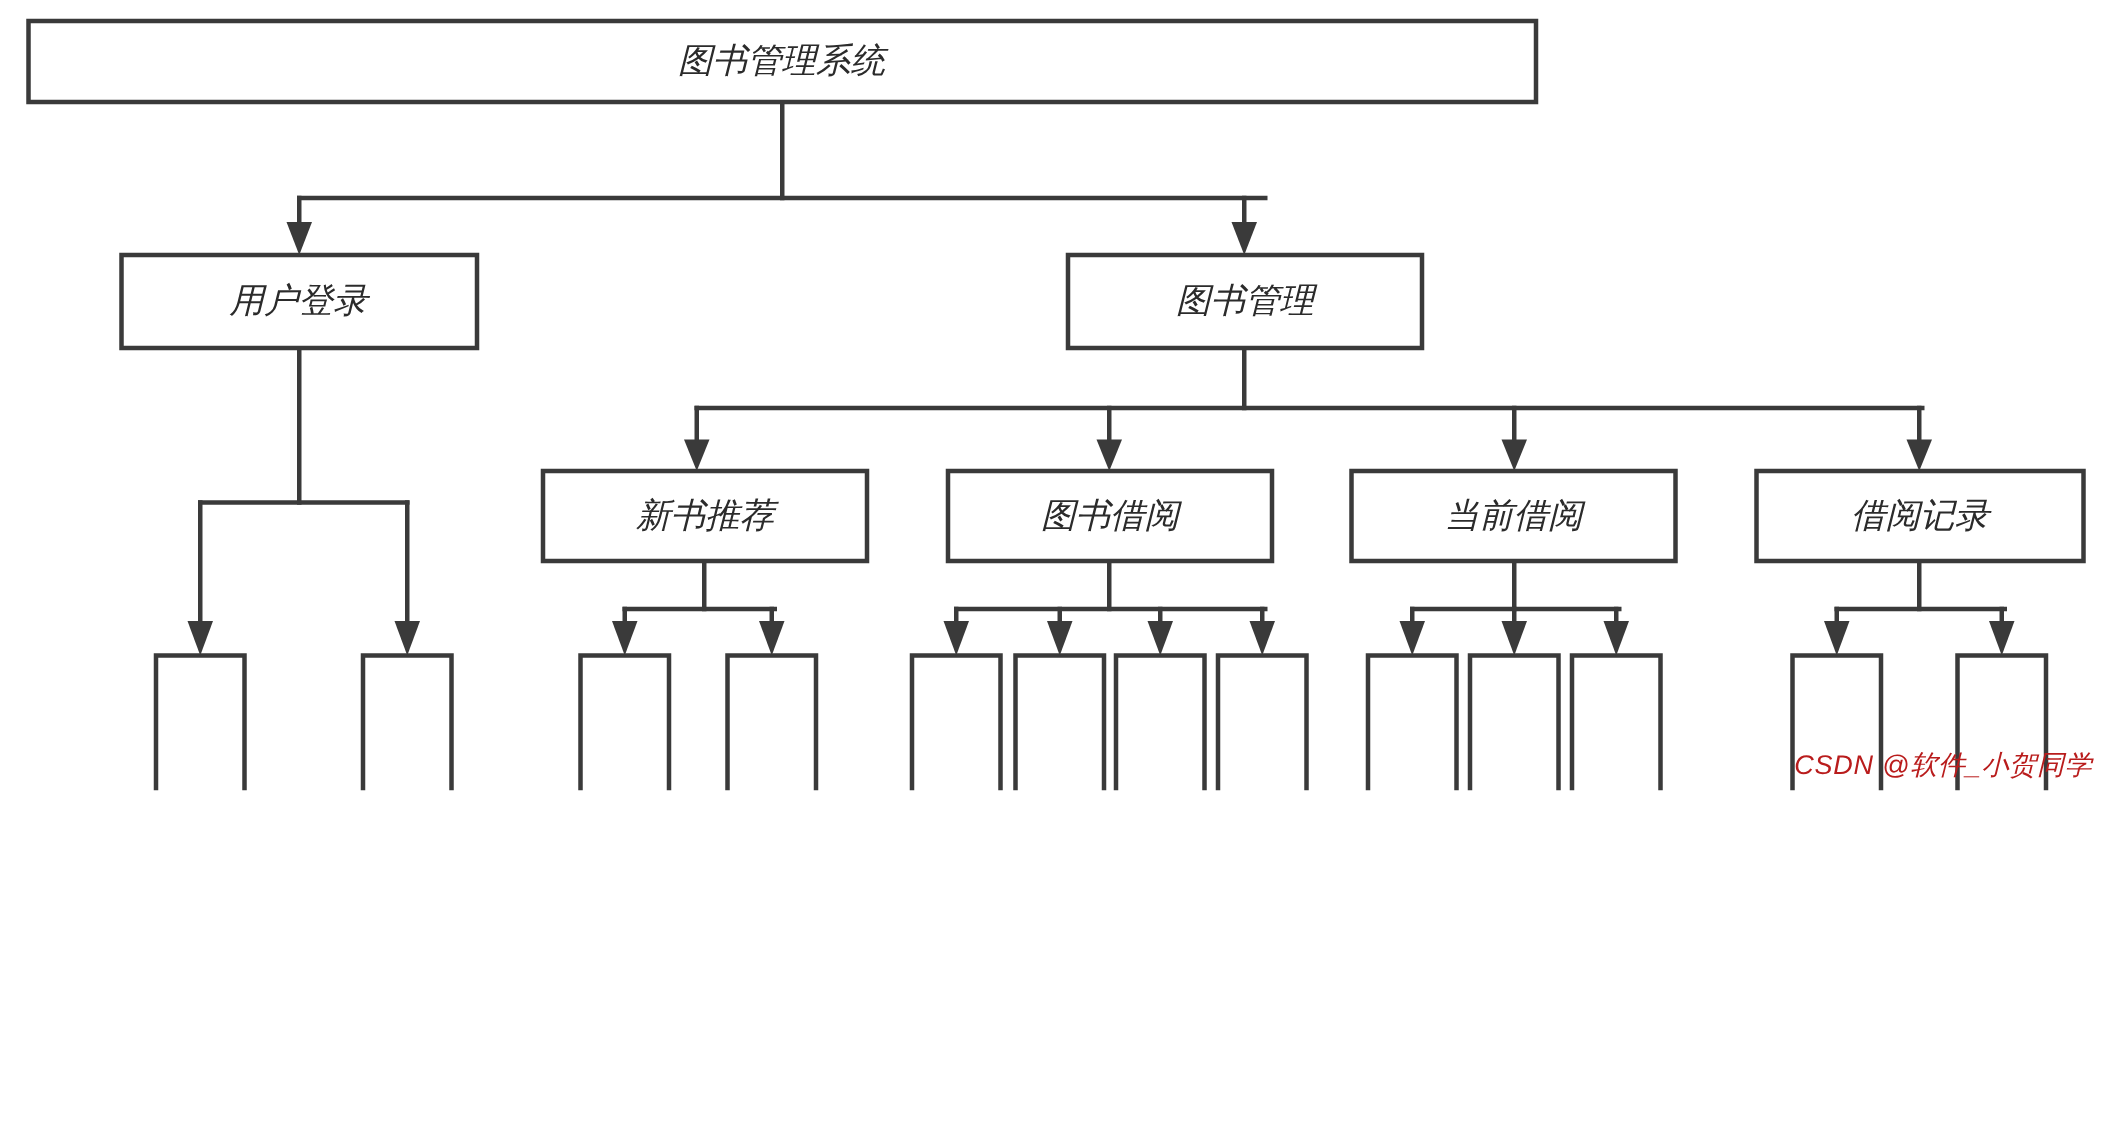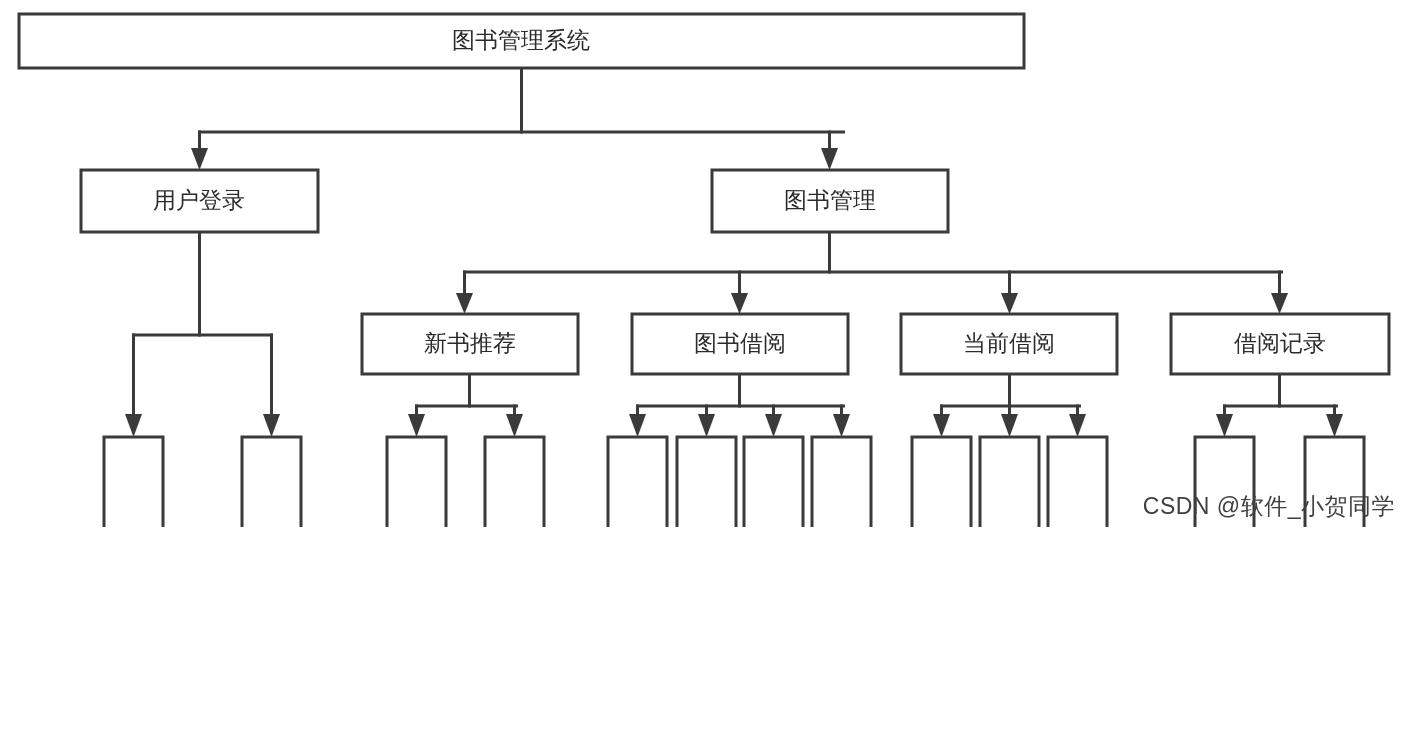--- a/index.html
+++ b/index.html
@@ -9,20 +9,21 @@
   }
   body {
     font-family: "Liberation Sans", "DejaVu Sans", sans-serif;
   }
   #diagram-root {
     position: relative;
     width: 1405px;
     height: 527px;
     background: #ffffff;
     overflow: hidden;
+    font-style: italic;
   }
   svg.diagram-canvas {
     position: absolute;
     left: 0;
     top: 0;
     width: 1405px;
     height: 747px;
     display: block;
   }
   .node-box {
@@ -59,22 +60,22 @@
     letter-spacing: 2px;
     color: #2b2b2b;
     font-family: "Liberation Sans", "DejaVu Sans", sans-serif;
     white-space: nowrap;
     pointer-events: none;
   }
   .watermark {
     position: absolute;
     right: 10px;
     bottom: 5px;
-    font-size: 23px;
-    color: #404040;
+    font-size: 18px;
+    color: #b91c1c;
     font-family: "Liberation Sans", "DejaVu Sans", sans-serif;
     white-space: nowrap;
     letter-spacing: 0.5px;
   }
 </style>
 </head>
 <body>
 
 <div id="diagram-root">
 

